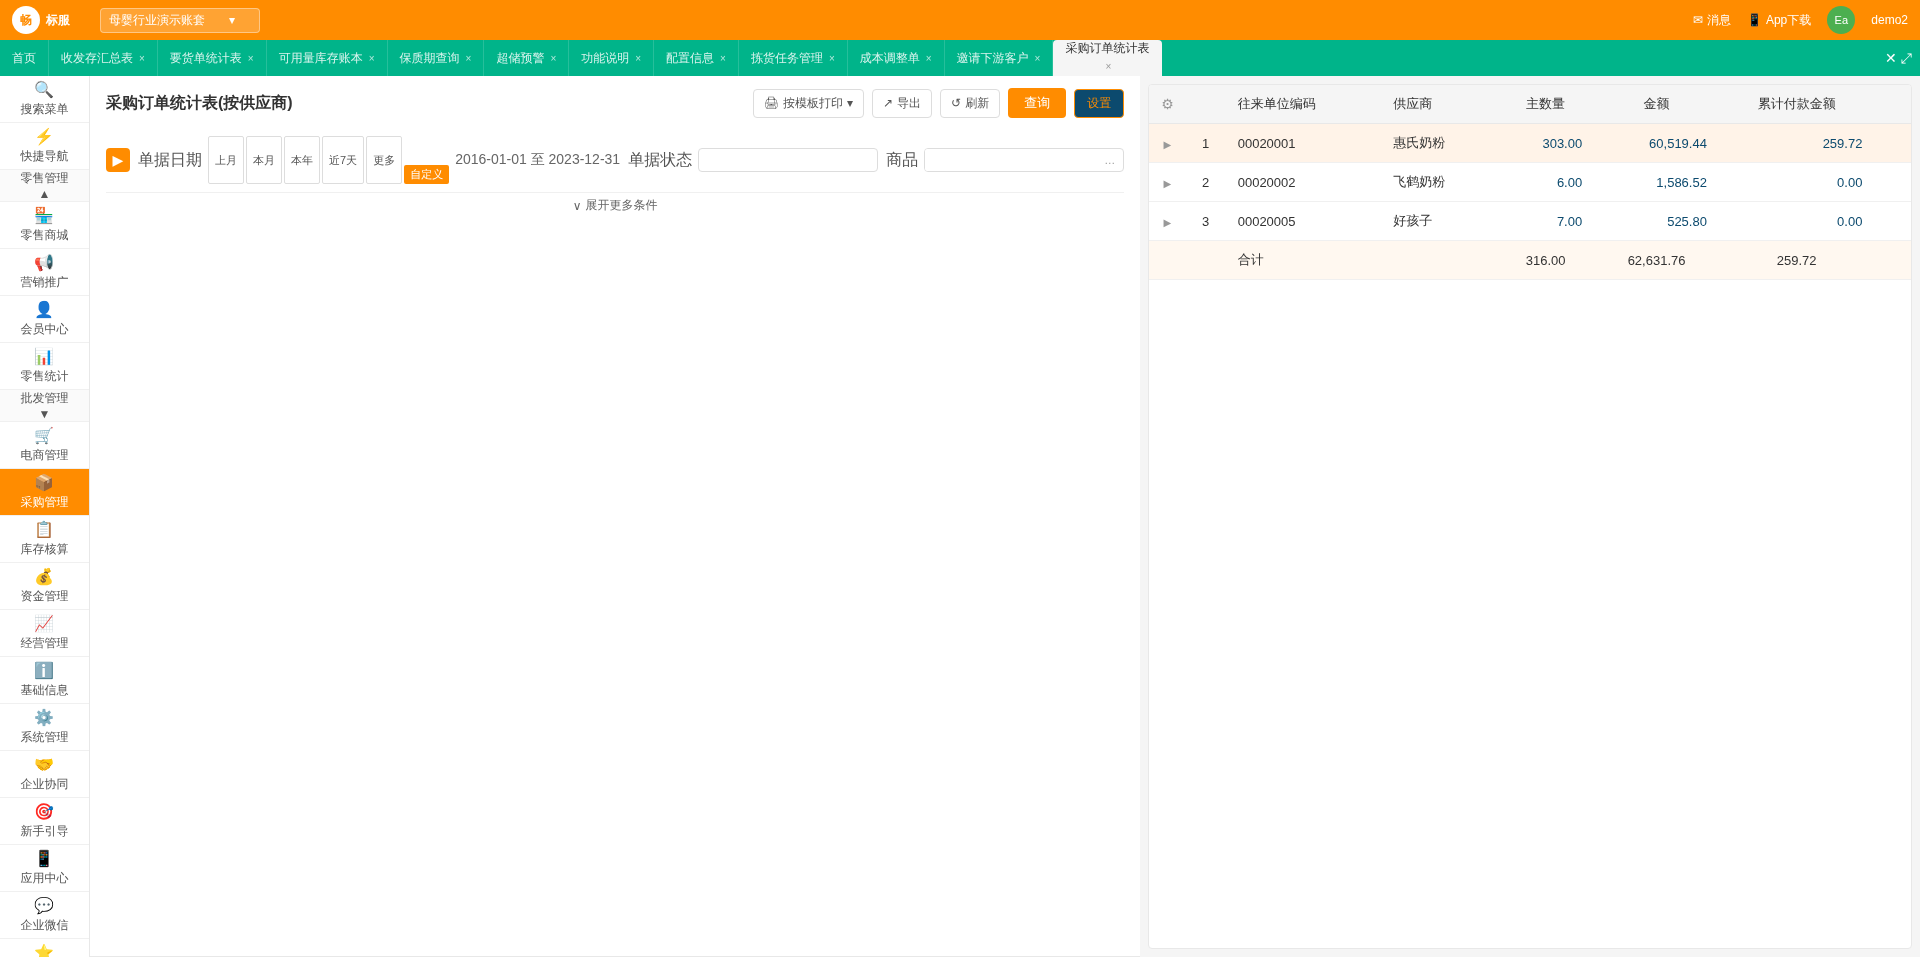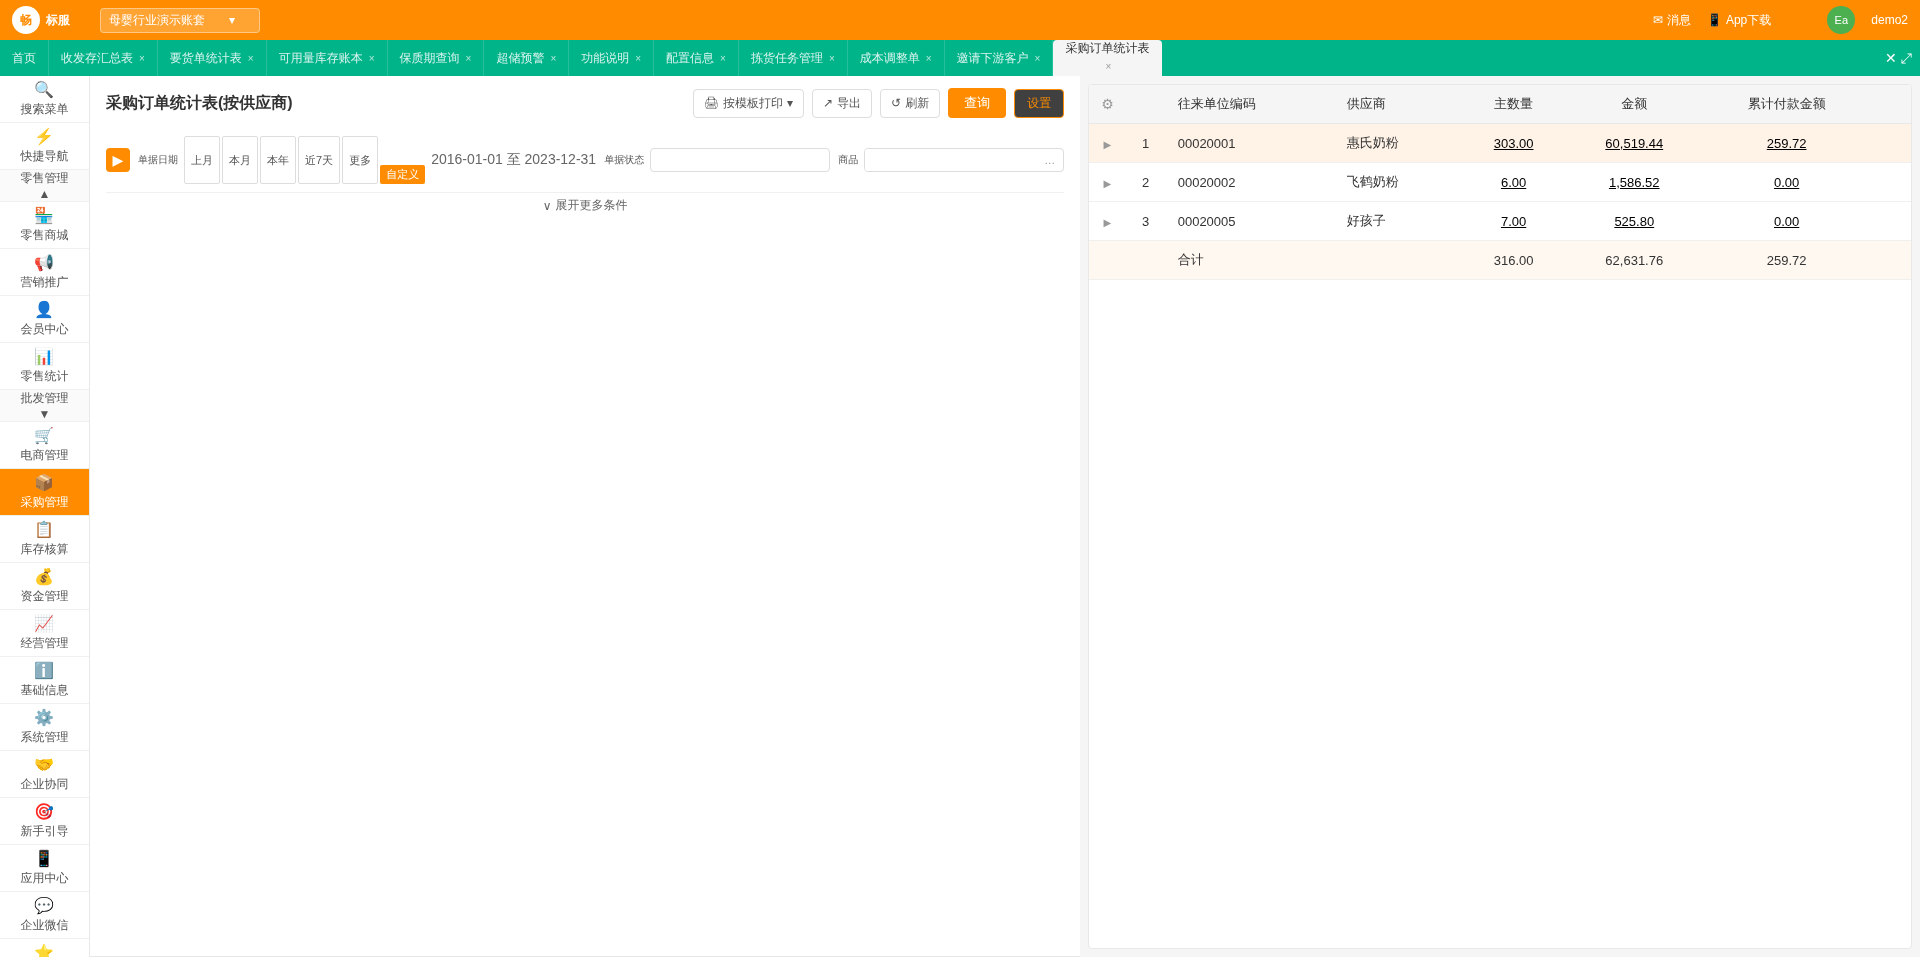--- a/index.html
+++ b/index.html
@@ -69,21 +69,20 @@
       width: 28px;
       height: 28px;
       background: #4CAF50;
       border-radius: 50%;
       display: flex;
       align-items: center;
       justify-content: center;
       color: white;
       font-size: 11px;
       cursor: pointer;
-      margin-left: 40px;
     }
 
     
     .nav-tabs-bar {
       height: 36px;
       background: #00b48a;
       display: flex;
       align-items: center;
       flex-shrink: 0;
       overflow-x: auto;
@@ -246,21 +245,21 @@
       color: white;
       border: none;
       padding: 6px 16px;
       border-radius: 4px;
       font-size: 13px;
       cursor: pointer;
     }
     .btn-settings {
       border: 1px solid #ff8c00;
       color: #ff8c00;
-      background: #404040;
+      background: #0c4a6e;
       padding: 5px 12px;
       border-radius: 4px;
       font-size: 12px;
       cursor: pointer;
     }
 
     
     .filter-area {
       padding: 8px 0 8px 0;
       display: flex;
@@ -281,21 +280,21 @@
       align-items: center;
       justify-content: center;
       flex-shrink: 0;
     }
     .filter-group {
       display: flex;
       align-items: center;
       gap: 6px;
     }
     .filter-label {
-      font-size: 10px;
+      font-size: 16px;
       color: #555;
       white-space: nowrap;
     }
     .filter-date-btns {
       display: flex;
       gap: 2px;
     }
     .date-quick-btn {
       padding: 2px 6px;
       font-size: 11px;
@@ -393,23 +392,23 @@
     }
     th.center, td.center { text-align: center; }
     td {
       padding: 10px 12px;
       font-size: 13px;
       color: #333;
       border-bottom: 1px solid #f0f0f0;
     }
     tr.row-highlight { background: #fff3e8; }
     td.link-val {
-      color: #000000;
-      text-decoration: underline;
-      cursor: pointer;
+      color: #0c4a6e;
+      cursor: pointer;
+      text-align: right;
     }
     .settings-icon-cell {
       width: 32px;
       text-align: center;
     }
     .gear-icon {
       color: #999;
       font-size: 14px;
       cursor: pointer;
     }

